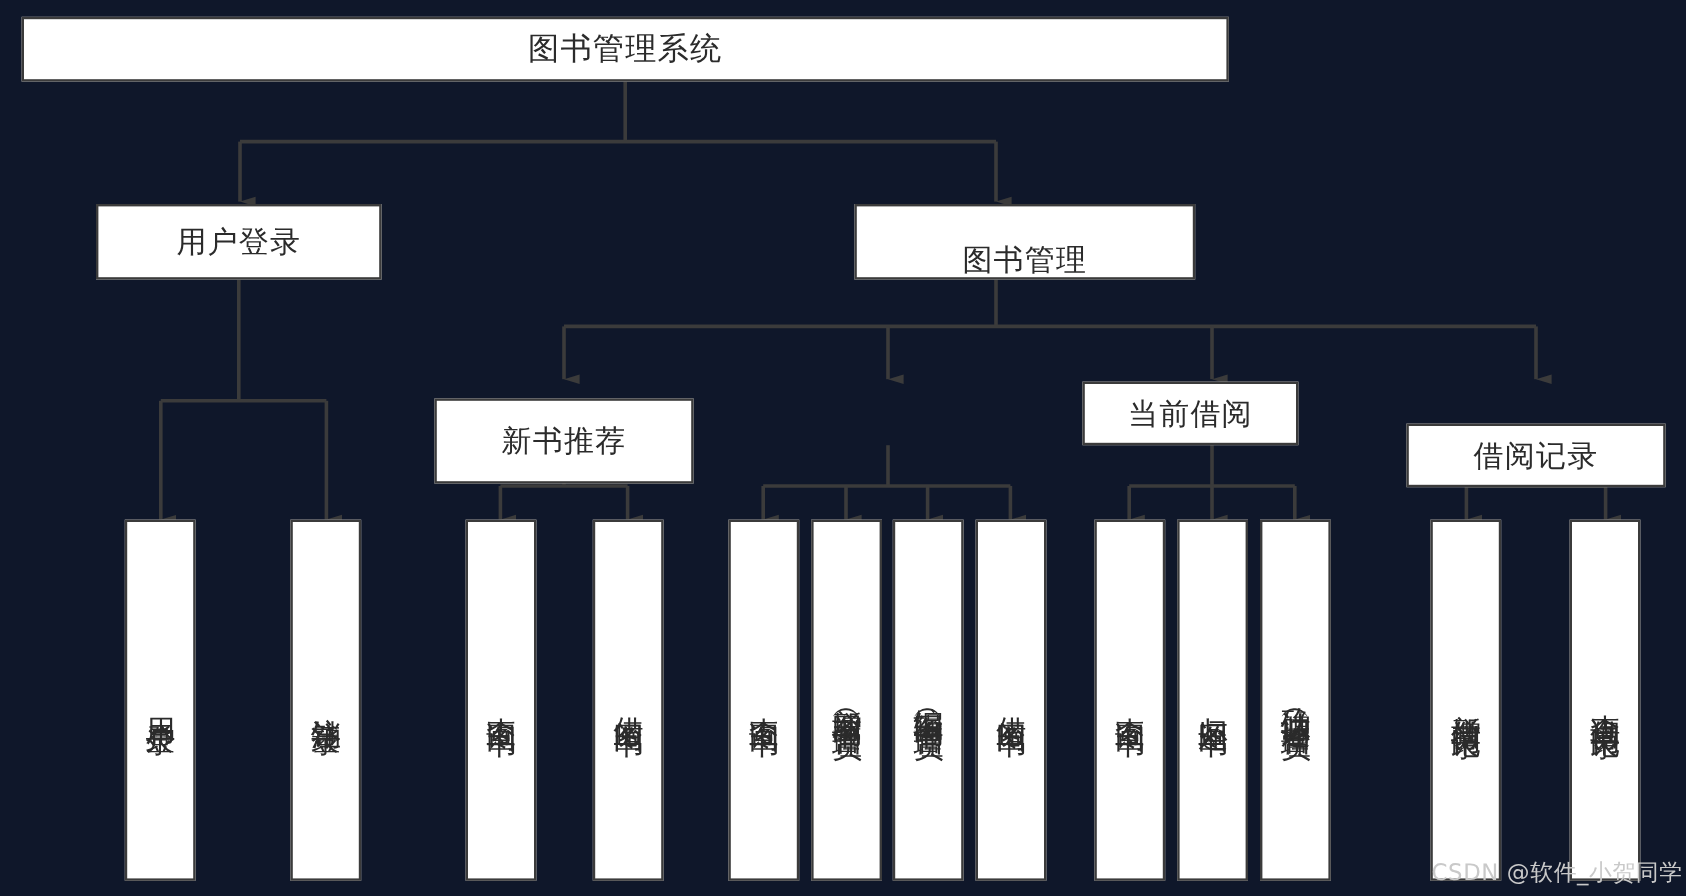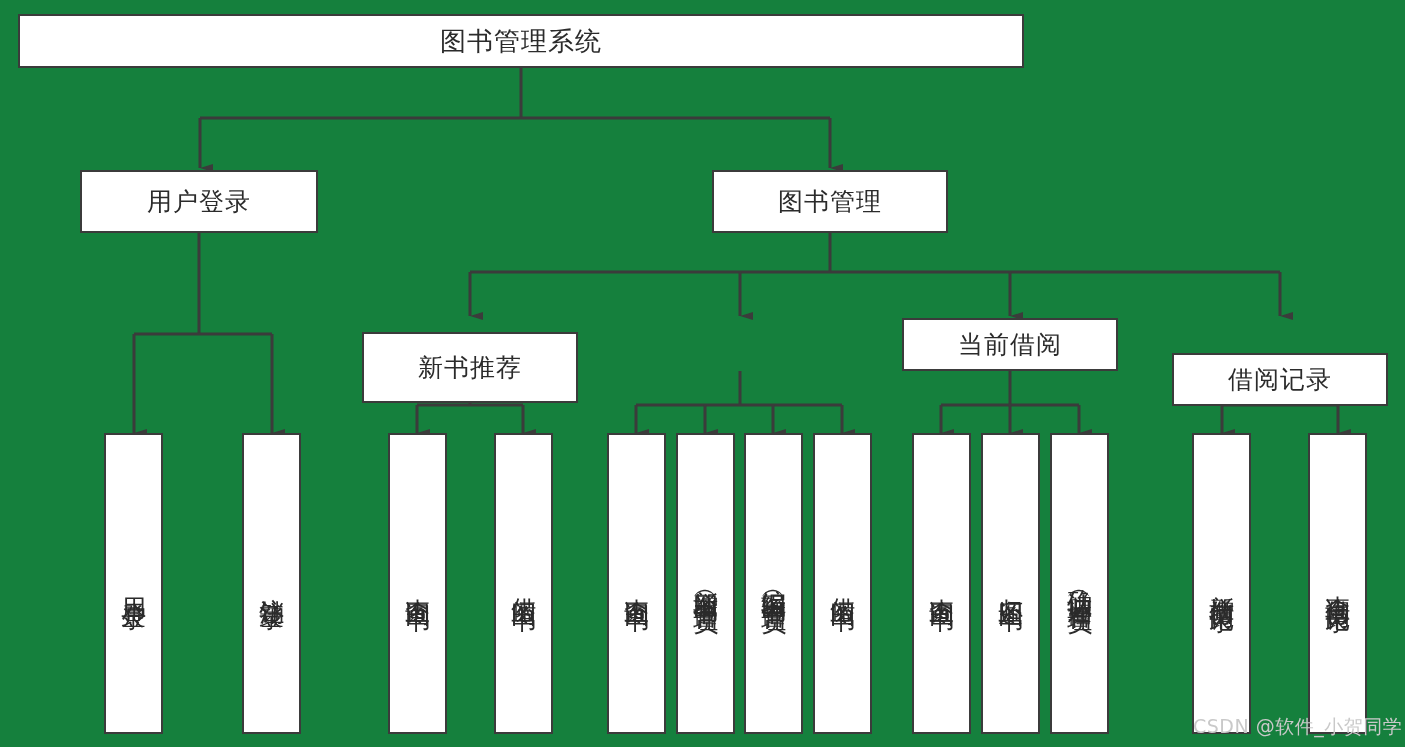--- a/index.html
+++ b/index.html
@@ -7,21 +7,21 @@
     padding: 0;
     background: #ffffff;
   }
   body {
     font-family: "DejaVu Sans", "Liberation Sans", sans-serif;
   }
   #stage {
     position: relative;
     width: 1405px;
     height: 747px;
-    background: #15803d;
+    background: #0f172a;
     overflow: hidden;
   }
   #wires {
     position: absolute;
     left: 0;
     top: 0;
     width: 1405px;
     height: 747px;
     pointer-events: none;
   }
@@ -121,28 +121,28 @@
     </g>
   </svg>
 
   <div class="node horiz root" style="left:18px; top:14px; width:1006px; height:54px;">
     <span>图书管理系统</span>
   </div>
 
   <div class="node horiz" style="left:80px; top:170px; width:238px; height:63px;">
     <span>用户登录</span>
   </div>
-  <div class="node horiz" style="left:712px; top:170px; width:236px; height:63px;">
+  <div class="node horiz" style="left:712px; top:170px; width:284px; height:63px;align-items:flex-end;">
     <span>图书管理</span>
   </div>
 
   <div class="node horiz" style="left:362px; top:332px; width:216px; height:71px;">
     <span>新书推荐</span>
   </div>
-  <div class="node horiz" style="left:902px; top:318px; width:216px; height:53px;">
+  <div class="node horiz" style="left:902px; top:318px; width:180px; height:53px;">
     <span>当前借阅</span>
   </div>
   <div class="node horiz" style="left:1172px; top:318px; width:216px; height:53px;margin-top:35px;">
     <span>借阅记录</span>
   </div>
 
   <div class="node vert" style="left:104px; top:433px; width:59px; height:301px;">
     <span class="vtext">用户登录</span>
   </div>
   <div class="node vert" style="left:242px; top:433px; width:59px; height:301px;">

